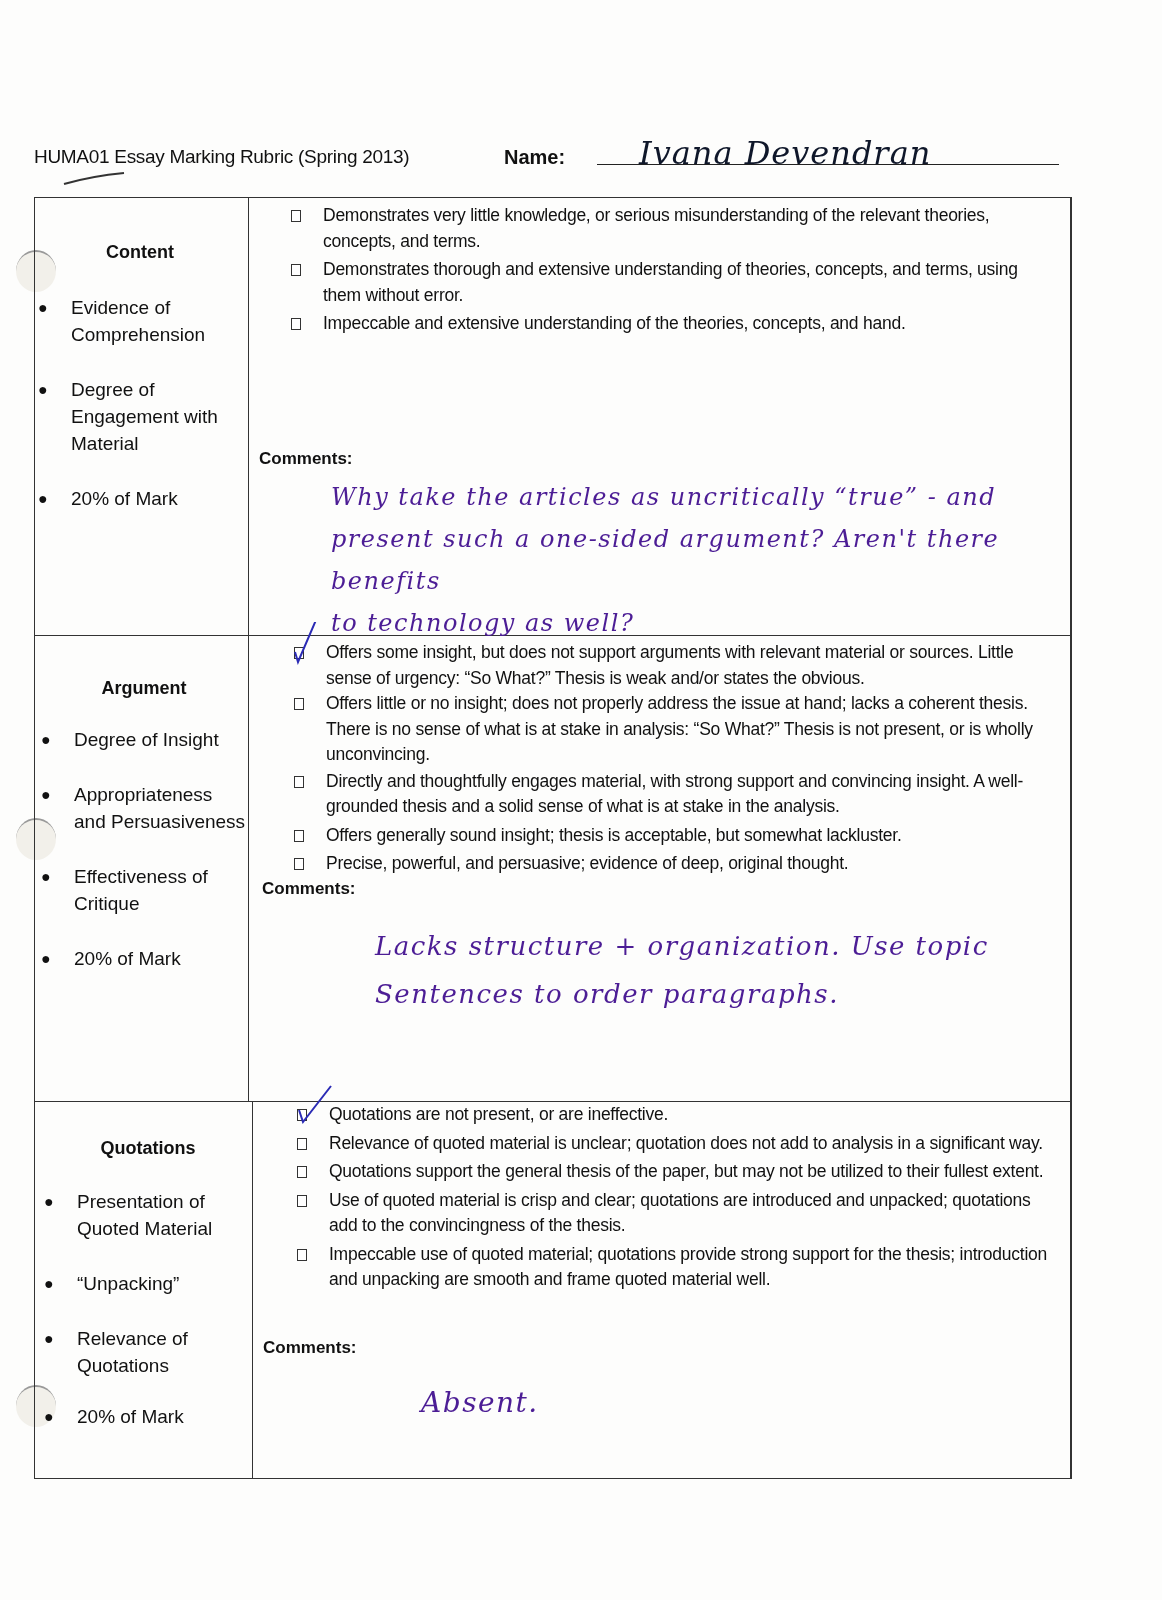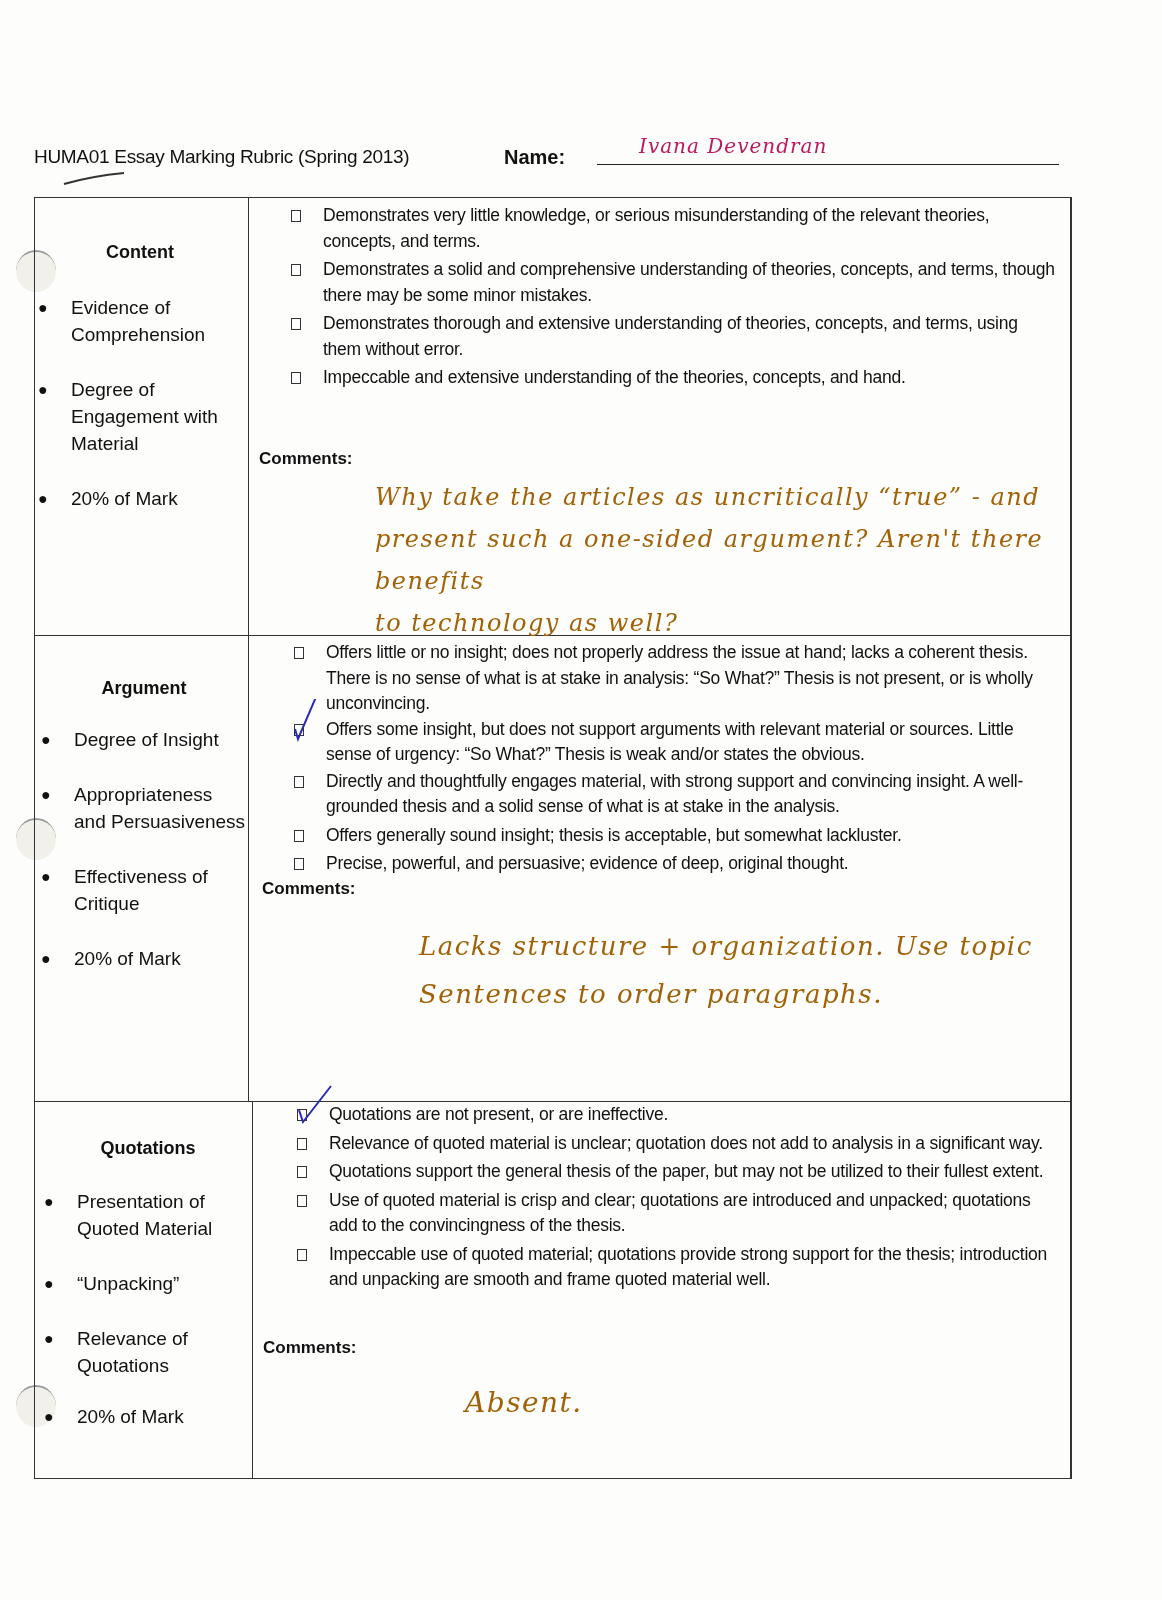--- a/index.html
+++ b/index.html
@@ -6,21 +6,21 @@
   body {
     width:1162px; height:1600px; background:#fdfdfc; position:relative; overflow:hidden;
     font-family:"Liberation Sans", sans-serif; color:#111;
   }
   .header { position:absolute; top:146px; left:34px; width:1030px; height:30px; }
   .title { position:absolute; left:0; top:0; font-weight:normal; font-size:19px; letter-spacing:-0.3px; }
   .name-label { position:absolute; left:470px; top:0; font-weight:bold; font-size:20px; }
   .name-line { position:absolute; left:563px; top:18px; width:462px; border-bottom:1.5px solid #222; }
   .name-value {
     position:absolute; left:605px; top:-12px; font-family:"DejaVu Serif", serif; font-style:italic;
-    font-size:20px; color:#be185d; letter-spacing:1px;
+    font-size:32px; color:#0f172a; letter-spacing:1px;
   }
   .title-tick { position:absolute; left:28px; top:26px; width:64px; height:14px; }
 
   .table { position:absolute; left:34px; top:197px; width:1038px; height:1282px; border:1.5px solid #333; border-right-width:2px; box-sizing:border-box; }
   .row { position:absolute; left:0; width:100%; border-bottom:1.5px solid #333; box-sizing:border-box; }
   .row.last { border-bottom:none; }
   .left-col { position:absolute; left:0; top:0; width:214px; height:100%; border-right:1.5px solid #333; box-sizing:border-box; }
   .right-col { position:absolute; left:214px; top:0; right:0; height:100%; }
 
   .crit-title { position:absolute; left:0; width:210px; text-align:center; font-weight:bold; font-size:18px; }
@@ -30,22 +30,22 @@
 
   .opts { position:absolute; left:40px; right:14px; margin:0; padding:0; list-style:none; }
   .opts li { position:relative; padding-left:34px; font-size:17.5px; line-height:25.5px; letter-spacing:-0.25px; }
   .opts li .box {
     position:absolute; left:2px; top:7px; width:10px; height:12px; border:1.3px solid #333; box-sizing:border-box; background:#fff;
   }
   .opts li .check { position:absolute; left:0; top:-18px; width:40px; height:44px; pointer-events:none; }
 
   .comments-label { position:absolute; left:10px; font-weight:bold; font-size:17px; }
   .handwriting {
-    position:absolute; font-family:"DejaVu Serif", serif; font-style:italic; color:#a16207;
-    font-size:24px; line-height:42px; letter-spacing:1.5px; white-space:pre-line;margin-left:44px;
+    position:absolute; font-family:"DejaVu Serif", serif; font-style:italic; color:#4c1d95;
+    font-size:24px; line-height:42px; letter-spacing:1.5px; white-space:pre-line;
   }
   .hole { position:absolute; width:40px; height:40px; border-radius:50%; background:#f2f0ea; border-top:2px solid #999; }
 </style>
 </head>
 <body>
 
 <div class="header">
   <span class="title">HUMA01 Essay Marking Rubric (Spring 2013)</span>
   <svg class="title-tick" viewBox="0 0 64 14">
       <path d="M2 12 Q 30 4 62 1" stroke="#333" stroke-width="2" fill="none"></path>
@@ -66,21 +66,20 @@
       <div class="crit-title" style="top:44px;">Content</div>
       <ul class="crit-list" style="top:96px;">
         <li><span class="bullet">●</span><span>Evidence of Comprehension</span></li>
         <li style="margin-top:28px;"><span class="bullet">●</span><span>Degree of Engagement with Material</span></li>
         <li style="margin-top:28px;"><span class="bullet">●</span><span>20% of Mark</span></li>
       </ul>
     </div>
     <div class="right-col">
       <ul class="opts" style="top:5px;">
         <li><span class="box"></span><span>Demonstrates very little knowledge, or serious misunderstanding of the relevant theories, concepts, and terms.</span></li>
-        <li style="margin-top:3px;"><span class="box"></span><span>Demonstrates a solid and comprehensive understanding of theories, concepts, and terms, though there may be some minor mistakes.</span></li>
         <li style="margin-top:3px;"><span class="box"></span><span>Demonstrates thorough and extensive understanding of theories, concepts, and terms, using them without error.</span></li>
         <li style="margin-top:3px;"><span class="box"></span><span>Impeccable and extensive understanding of the theories, concepts, and hand.</span></li>
       </ul>
       <div class="comments-label" style="top:251px;">Comments:</div>
       <div class="handwriting" style="left:82px; top:278px; width:720px;">Why take the articles as uncritically “true” - and
 present such a one-sided argument? Aren't there benefits
 to technology as well?</div>
     </div>
   </div>
 
@@ -89,26 +88,26 @@
       <div class="crit-title" style="top:42px; left:4px;">Argument</div>
       <ul class="crit-list" style="top:90px; left:3px;">
         <li><span class="bullet">●</span><span>Degree of Insight</span></li>
         <li style="margin-top:28px;"><span class="bullet">●</span><span>Appropriateness and Persuasiveness</span></li>
         <li style="margin-top:28px;"><span class="bullet">●</span><span>Effectiveness of Critique</span></li>
         <li style="margin-top:28px;"><span class="bullet">●</span><span>20% of Mark</span></li>
       </ul>
     </div>
     <div class="right-col">
       <ul class="opts" style="top:4px; left:43px;">
-        <li><span class="box"></span><span>Offers little or no insight; does not properly address the issue at hand; lacks a coherent thesis.  There is no sense of what is at stake in analysis: “So What?” Thesis is not present, or is wholly unconvincing.</span></li>
         <li style="margin-top:0px;"><span class="box"></span>
           <svg class="check" viewBox="0 0 40 44">
               <path d="M3 30 L6 40 L24 -2" stroke="#2b2bb5" stroke-width="2" fill="none"></path>
             </svg>
           <span>Offers some insight, but does not support arguments with relevant material or sources. Little sense of urgency: “So What?”  Thesis is weak and/or states the obvious.</span></li>
+        <li><span class="box"></span><span>Offers little or no insight; does not properly address the issue at hand; lacks a coherent thesis.  There is no sense of what is at stake in analysis: “So What?” Thesis is not present, or is wholly unconvincing.</span></li>
         <li style="margin-top:1px;"><span class="box"></span><span>Directly and thoughtfully engages material, with strong support and convincing insight. A well-grounded thesis and a solid sense of what is at stake in the analysis.</span></li>
         <li style="margin-top:3px;"><span class="box"></span><span>Offers generally sound insight; thesis is acceptable, but somewhat lackluster.</span></li>
         <li style="margin-top:3px;"><span class="box"></span><span>Precise, powerful, and persuasive; evidence of deep, original thought.</span></li>
       </ul>
       <div class="comments-label" style="top:243px; left:13px;">Comments:</div>
       <div class="handwriting" style="left:126px; top:286px; width:660px; font-size:26px; line-height:48px;">Lacks structure + organization. Use topic
 Sentences to order paragraphs.</div>
     </div>
   </div>
 

